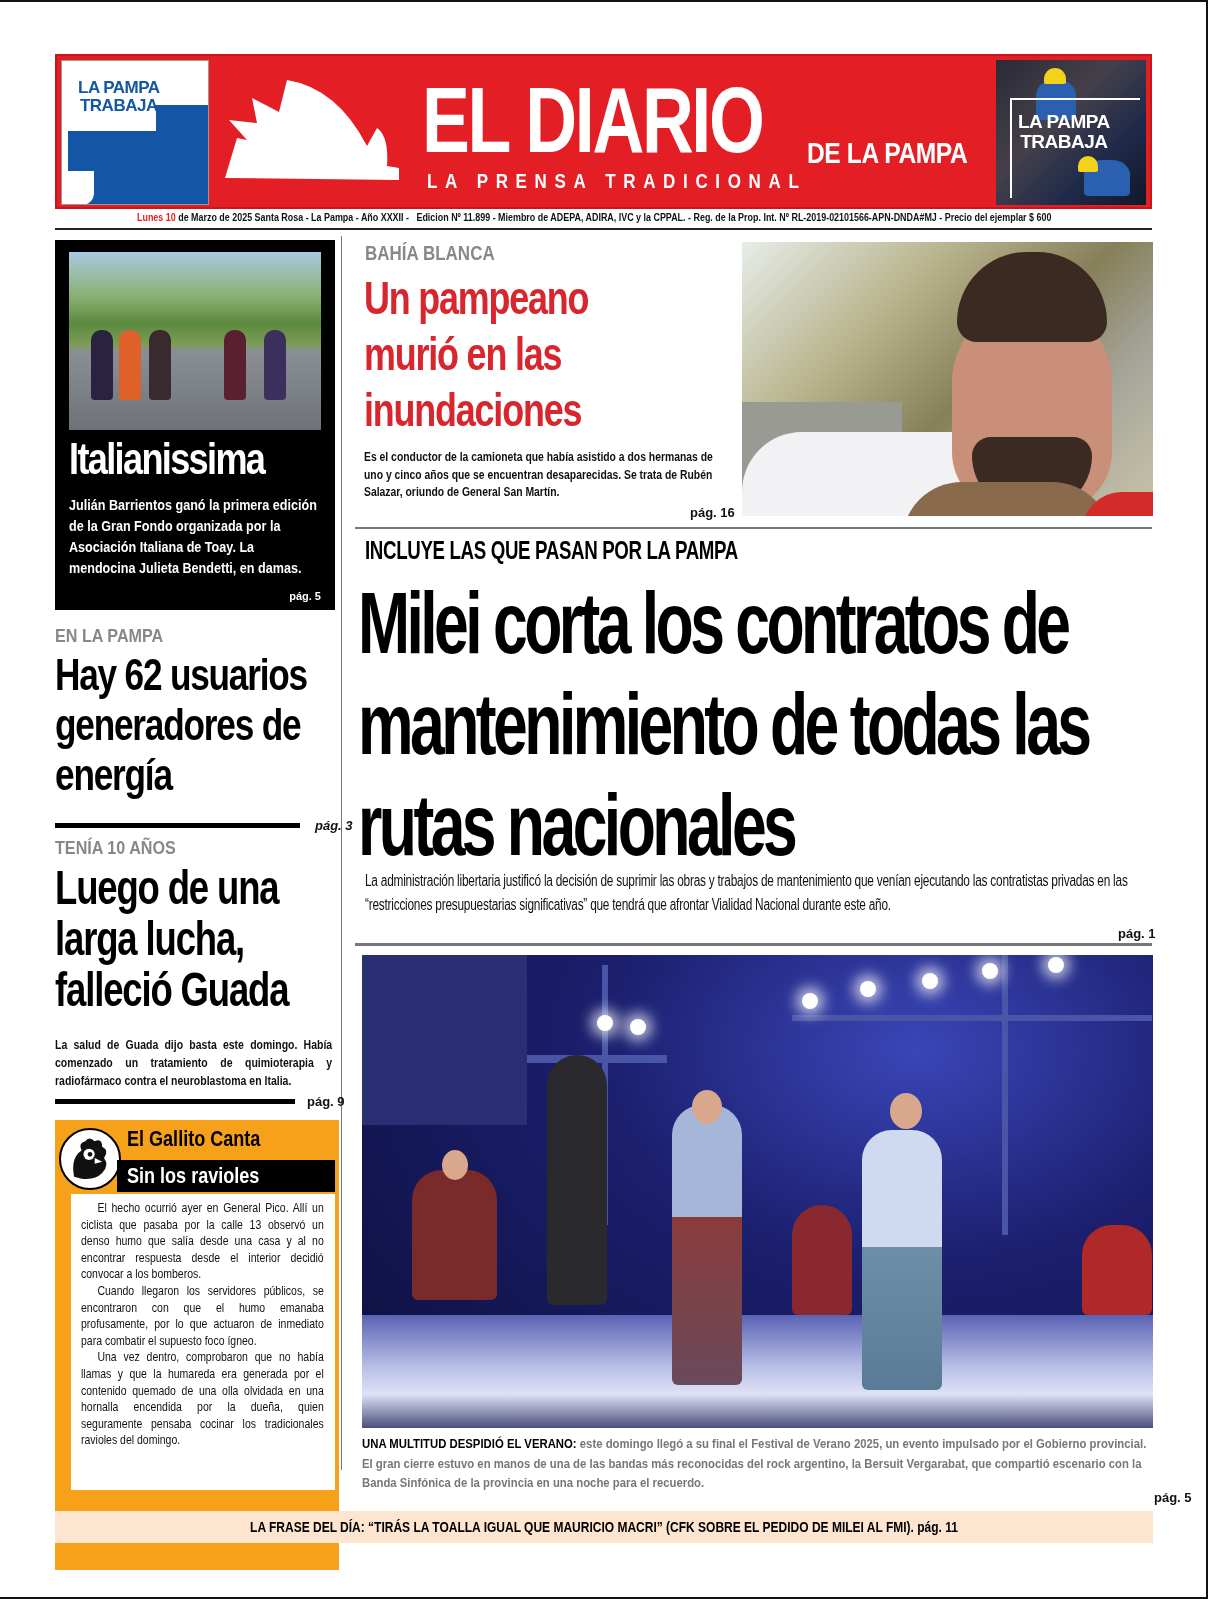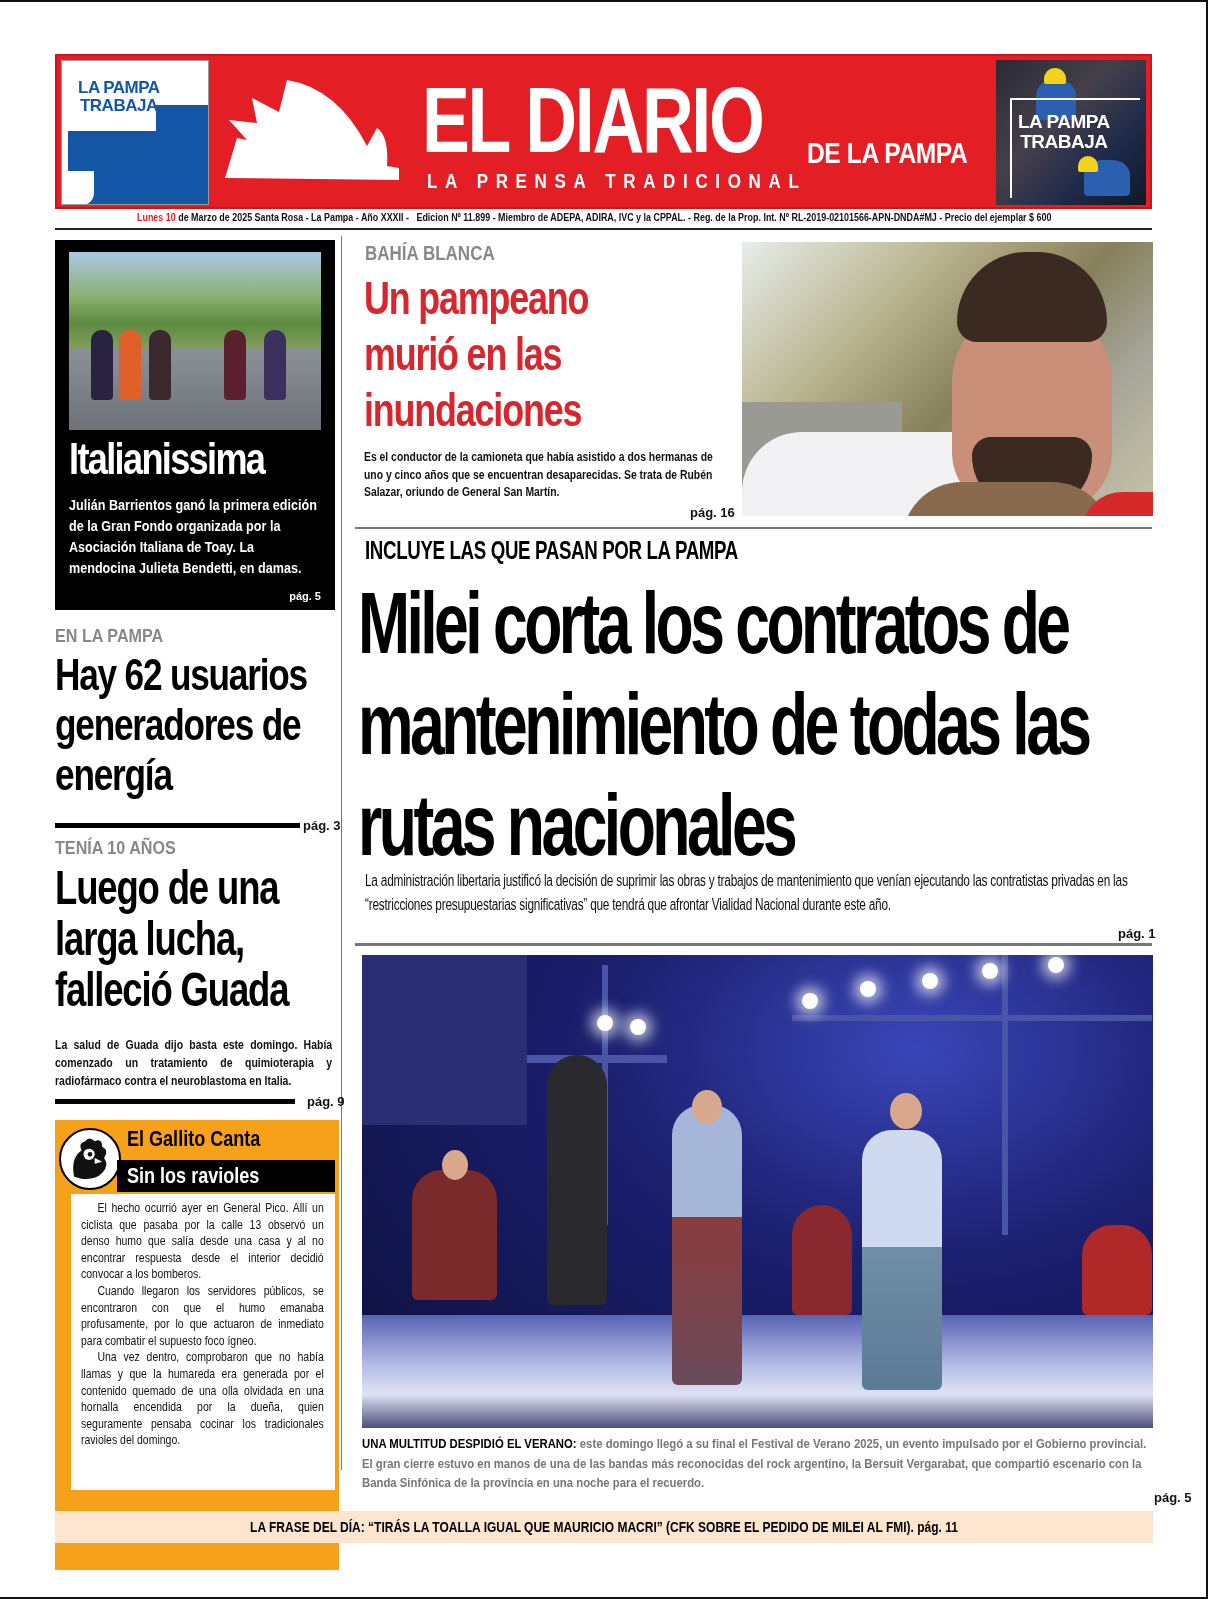--- a/index.html
+++ b/index.html
@@ -41,21 +41,21 @@
   .italia p { position: absolute; left: 14px; top: 254px; width: 300px; font-size: 15px; line-height: 21px; font-weight: bold; color: #fff; transform: scaleX(0.84); transform-origin: left top; }
   .italia .pag { position: absolute; right: 14px; bottom: 8px; font-size: 11px; color: #fff; font-weight: bold; }
 
   .kicker { font-weight: bold; color: #888; white-space: nowrap; transform-origin: left top; }
   .head-bold { font-weight: bold; color: #000; transform-origin: left top; }
   .pag-small { font-size: 13px; font-weight: bold; color: #111; }
 
   .enlapampa-kicker { position: absolute; left: 55px; top: 625px; font-size: 19px; transform: scaleX(0.85); }
   .energia-head { position: absolute; left: 55px; top: 650px; width: 340px; font-size: 44px; line-height: 50px; letter-spacing: -1.5px; transform: scaleX(0.8); }
   .rule-l1 { position: absolute; left: 55px; top: 823px; width: 245px; height: 5px; background: #000; }
-  .pag3 { position: absolute; left: 303px; top: 818px; }
+  .pag3 { position: absolute; left: 315px; top: 818px; font-style: italic; }
 
   .tenia-kicker { position: absolute; left: 55px; top: 837px; font-size: 19px; transform: scaleX(0.85); }
   .guada-head { position: absolute; left: 55px; top: 862px; width: 345px; font-size: 48px; line-height: 51px; letter-spacing: -1.5px; transform: scaleX(0.76); }
   .guada-text { position: absolute; left: 55px; top: 1036px; width: 330px; font-size: 12.5px; line-height: 18px; font-weight: bold; transform: scaleX(0.84); transform-origin: left top; text-align: justify; }
   .rule-l2 { position: absolute; left: 55px; top: 1099px; width: 240px; height: 5px; background: #000; }
   .pag2 { position: absolute; left: 307px; top: 1094px; }
 
   .gallito { position: absolute; left: 55px; top: 1120px; width: 284px; height: 450px; background: #f7a11a; }
   .gallito .title { position: absolute; left: 72px; top: 6px; font-size: 22px; font-weight: bold; color: #000; transform: scaleX(0.82); transform-origin: left top; white-space: nowrap; }
   .gallito .bar { position: absolute; left: 62px; top: 40px; width: 218px; height: 32px; background: #000; }

